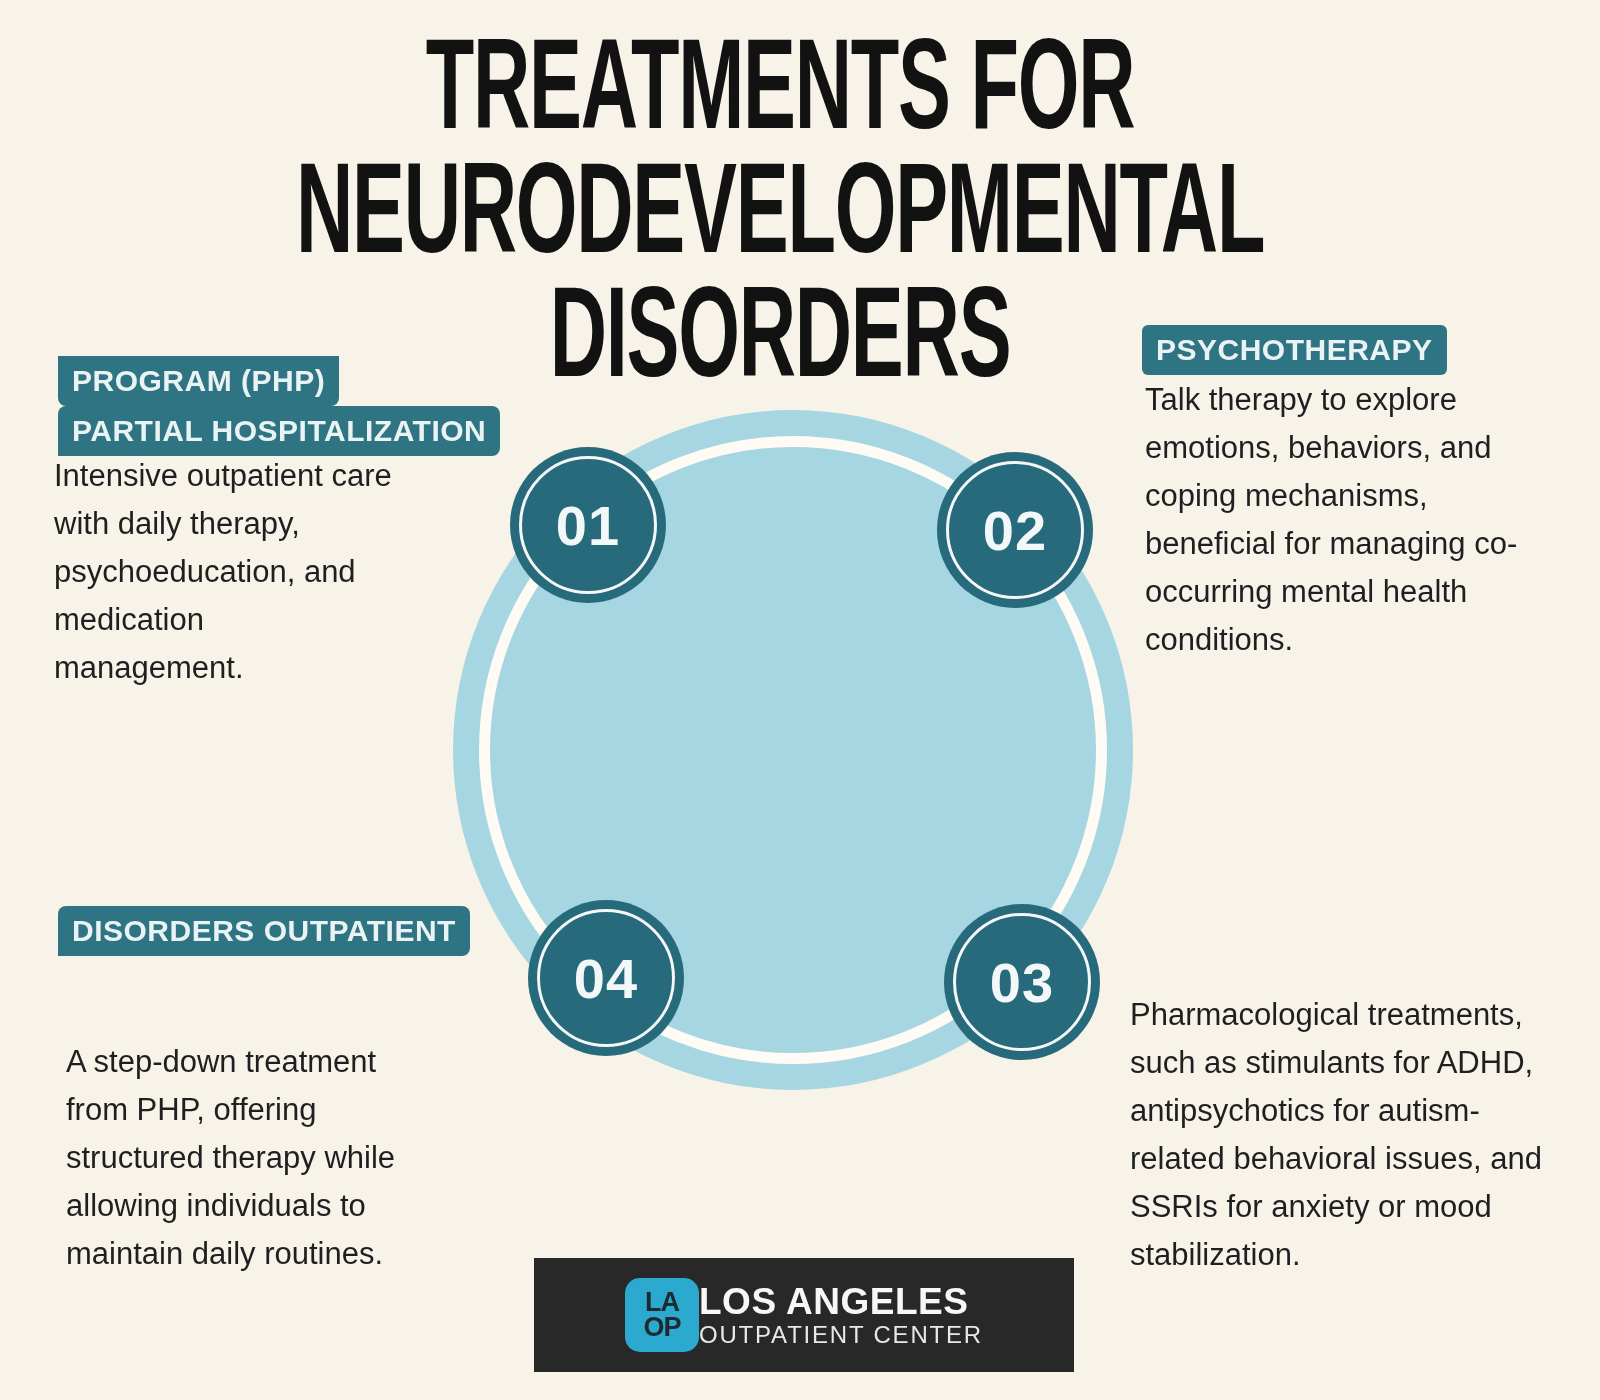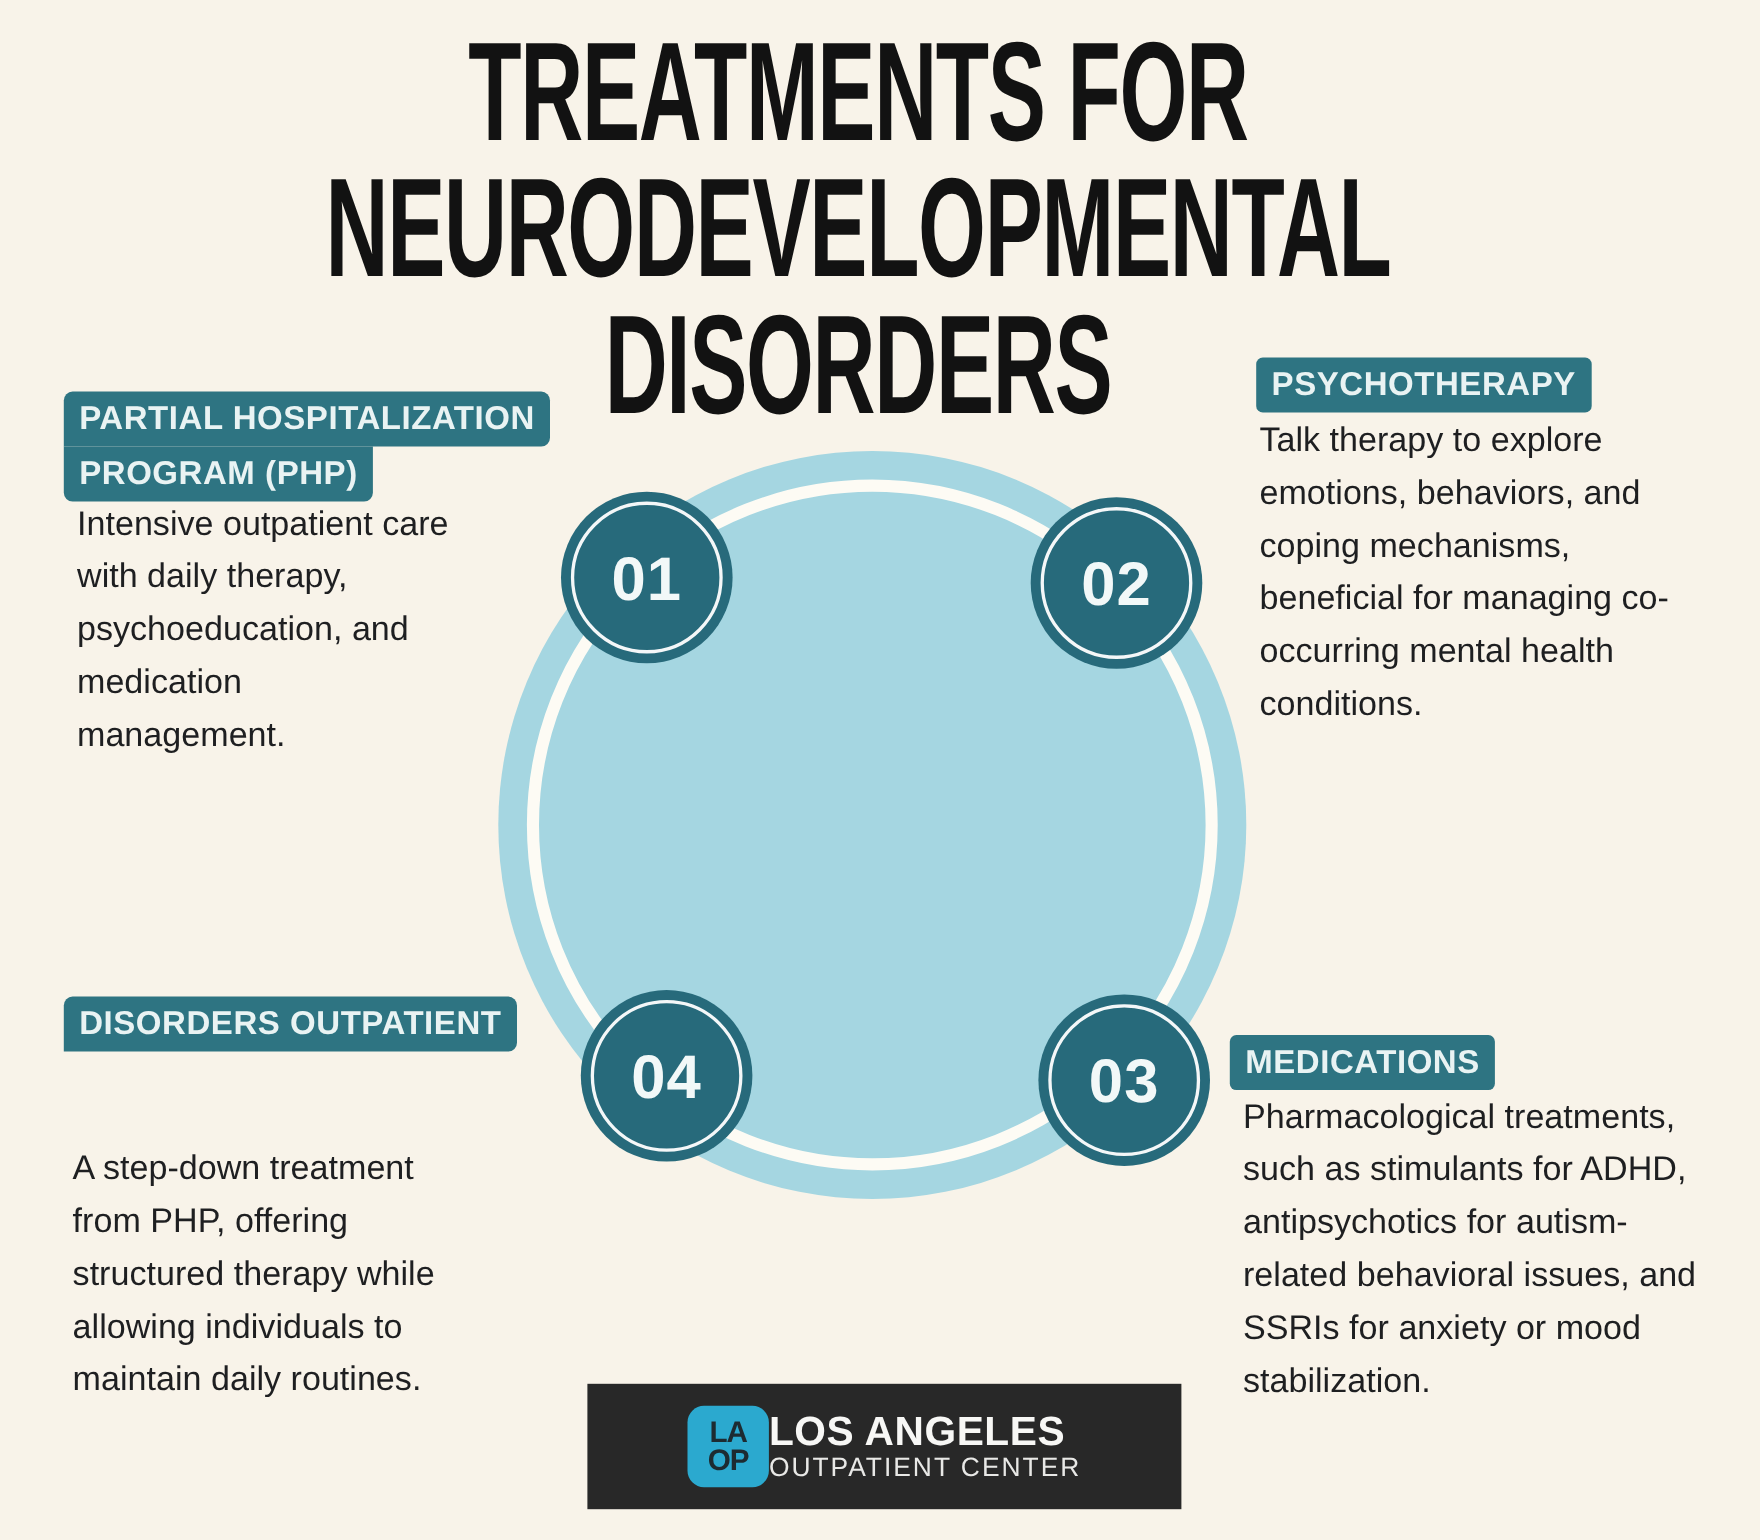--- a/index.html
+++ b/index.html
@@ -50,21 +50,21 @@
   .tag.single{position:absolute;border-radius:6px;}
   .php-tag{left:58px;top:356px;}
   .iop-tag{left:58px;top:906px;}
   .psy-tag{left:1142px;top:325px;}
   .med-tag{left:1118px;top:941px;}
   
   .desc{
     position:absolute;color:#1E1F21;font-size:31px;line-height:48px;
     white-space:pre-line;
   }
-  .php-desc{left:70px;top:452px;width:430px;}
+  .php-desc{left:54px;top:452px;width:430px;}
   .psy-desc{left:1145px;top:376px;width:440px;}
   .iop-desc{left:66px;top:998px;width:420px;margin-top:40px;}
   .med-desc{left:1130px;top:991px;width:460px;}
   
   .footer-bar{
     position:absolute;left:534px;top:1258px;width:540px;height:114px;
     background:#282828;display:flex;align-items:center;justify-content:center;
   }
   .badge{
     width:74px;height:74px;border-radius:15px;background:#2BA9CF;
@@ -101,38 +101,37 @@
     <span>02</span>
   </div>
   <div class="step step-3">
     <span>03</span>
   </div>
   <div class="step step-4">
     <span>04</span>
   </div>
 
   <div class="tag-stack php-tag">
+    <span class="tag second">PROGRAM (PHP)</span>
     <span class="tag first">PARTIAL HOSPITALIZATION</span>
-    <span class="tag second">PROGRAM (PHP)</span>
   </div>
   <div class="desc php-desc">Intensive outpatient care
 with daily therapy,
 psychoeducation, and
 medication
 management.</div>
 
   <span class="tag single psy-tag">PSYCHOTHERAPY</span>
   <div class="desc psy-desc">Talk therapy to explore
 emotions, behaviors, and
 coping mechanisms,
 beneficial for managing co-
 occurring mental health
 conditions.</div>
 
-  <span class="tag single med-tag">MEDICATIONS</span>
   <div class="desc med-desc">Pharmacological treatments,
 such as stimulants for ADHD,
 antipsychotics for autism-
 related behavioral issues, and
 SSRIs for anxiety or mood
 stabilization.</div>
 
   <div class="tag-stack iop-tag">
     <span class="tag first">DISORDERS OUTPATIENT</span>
   </div>

